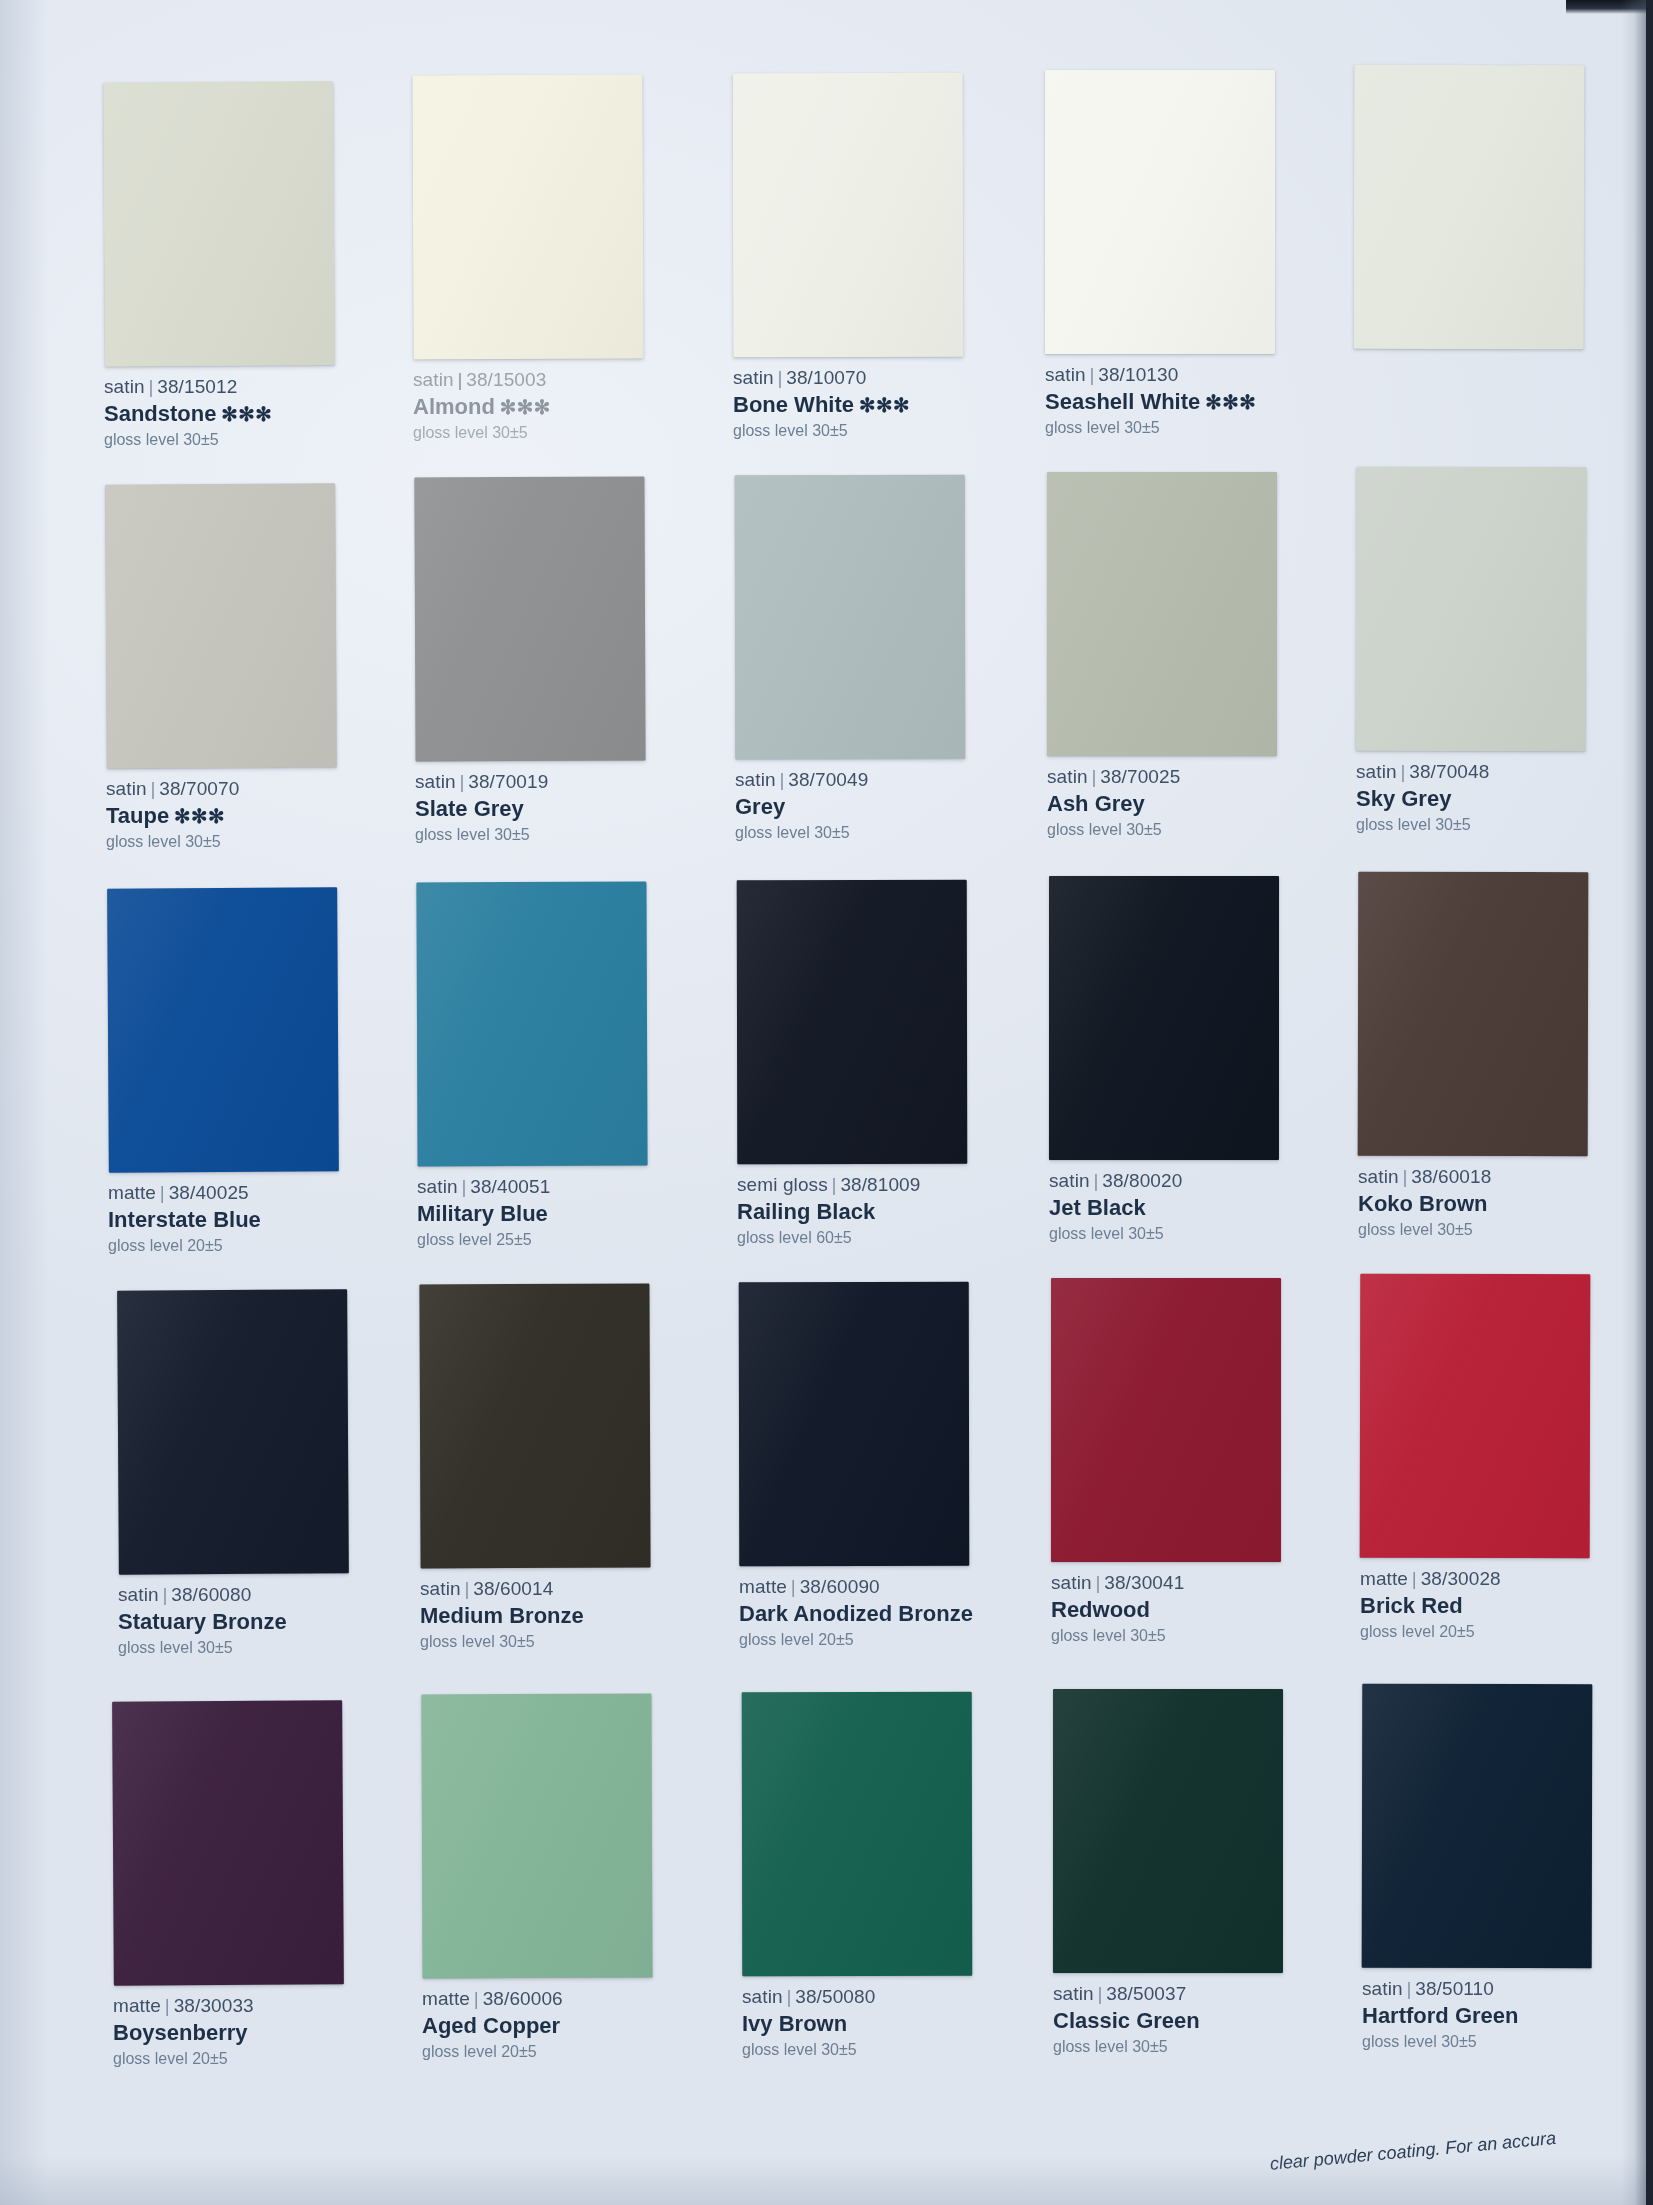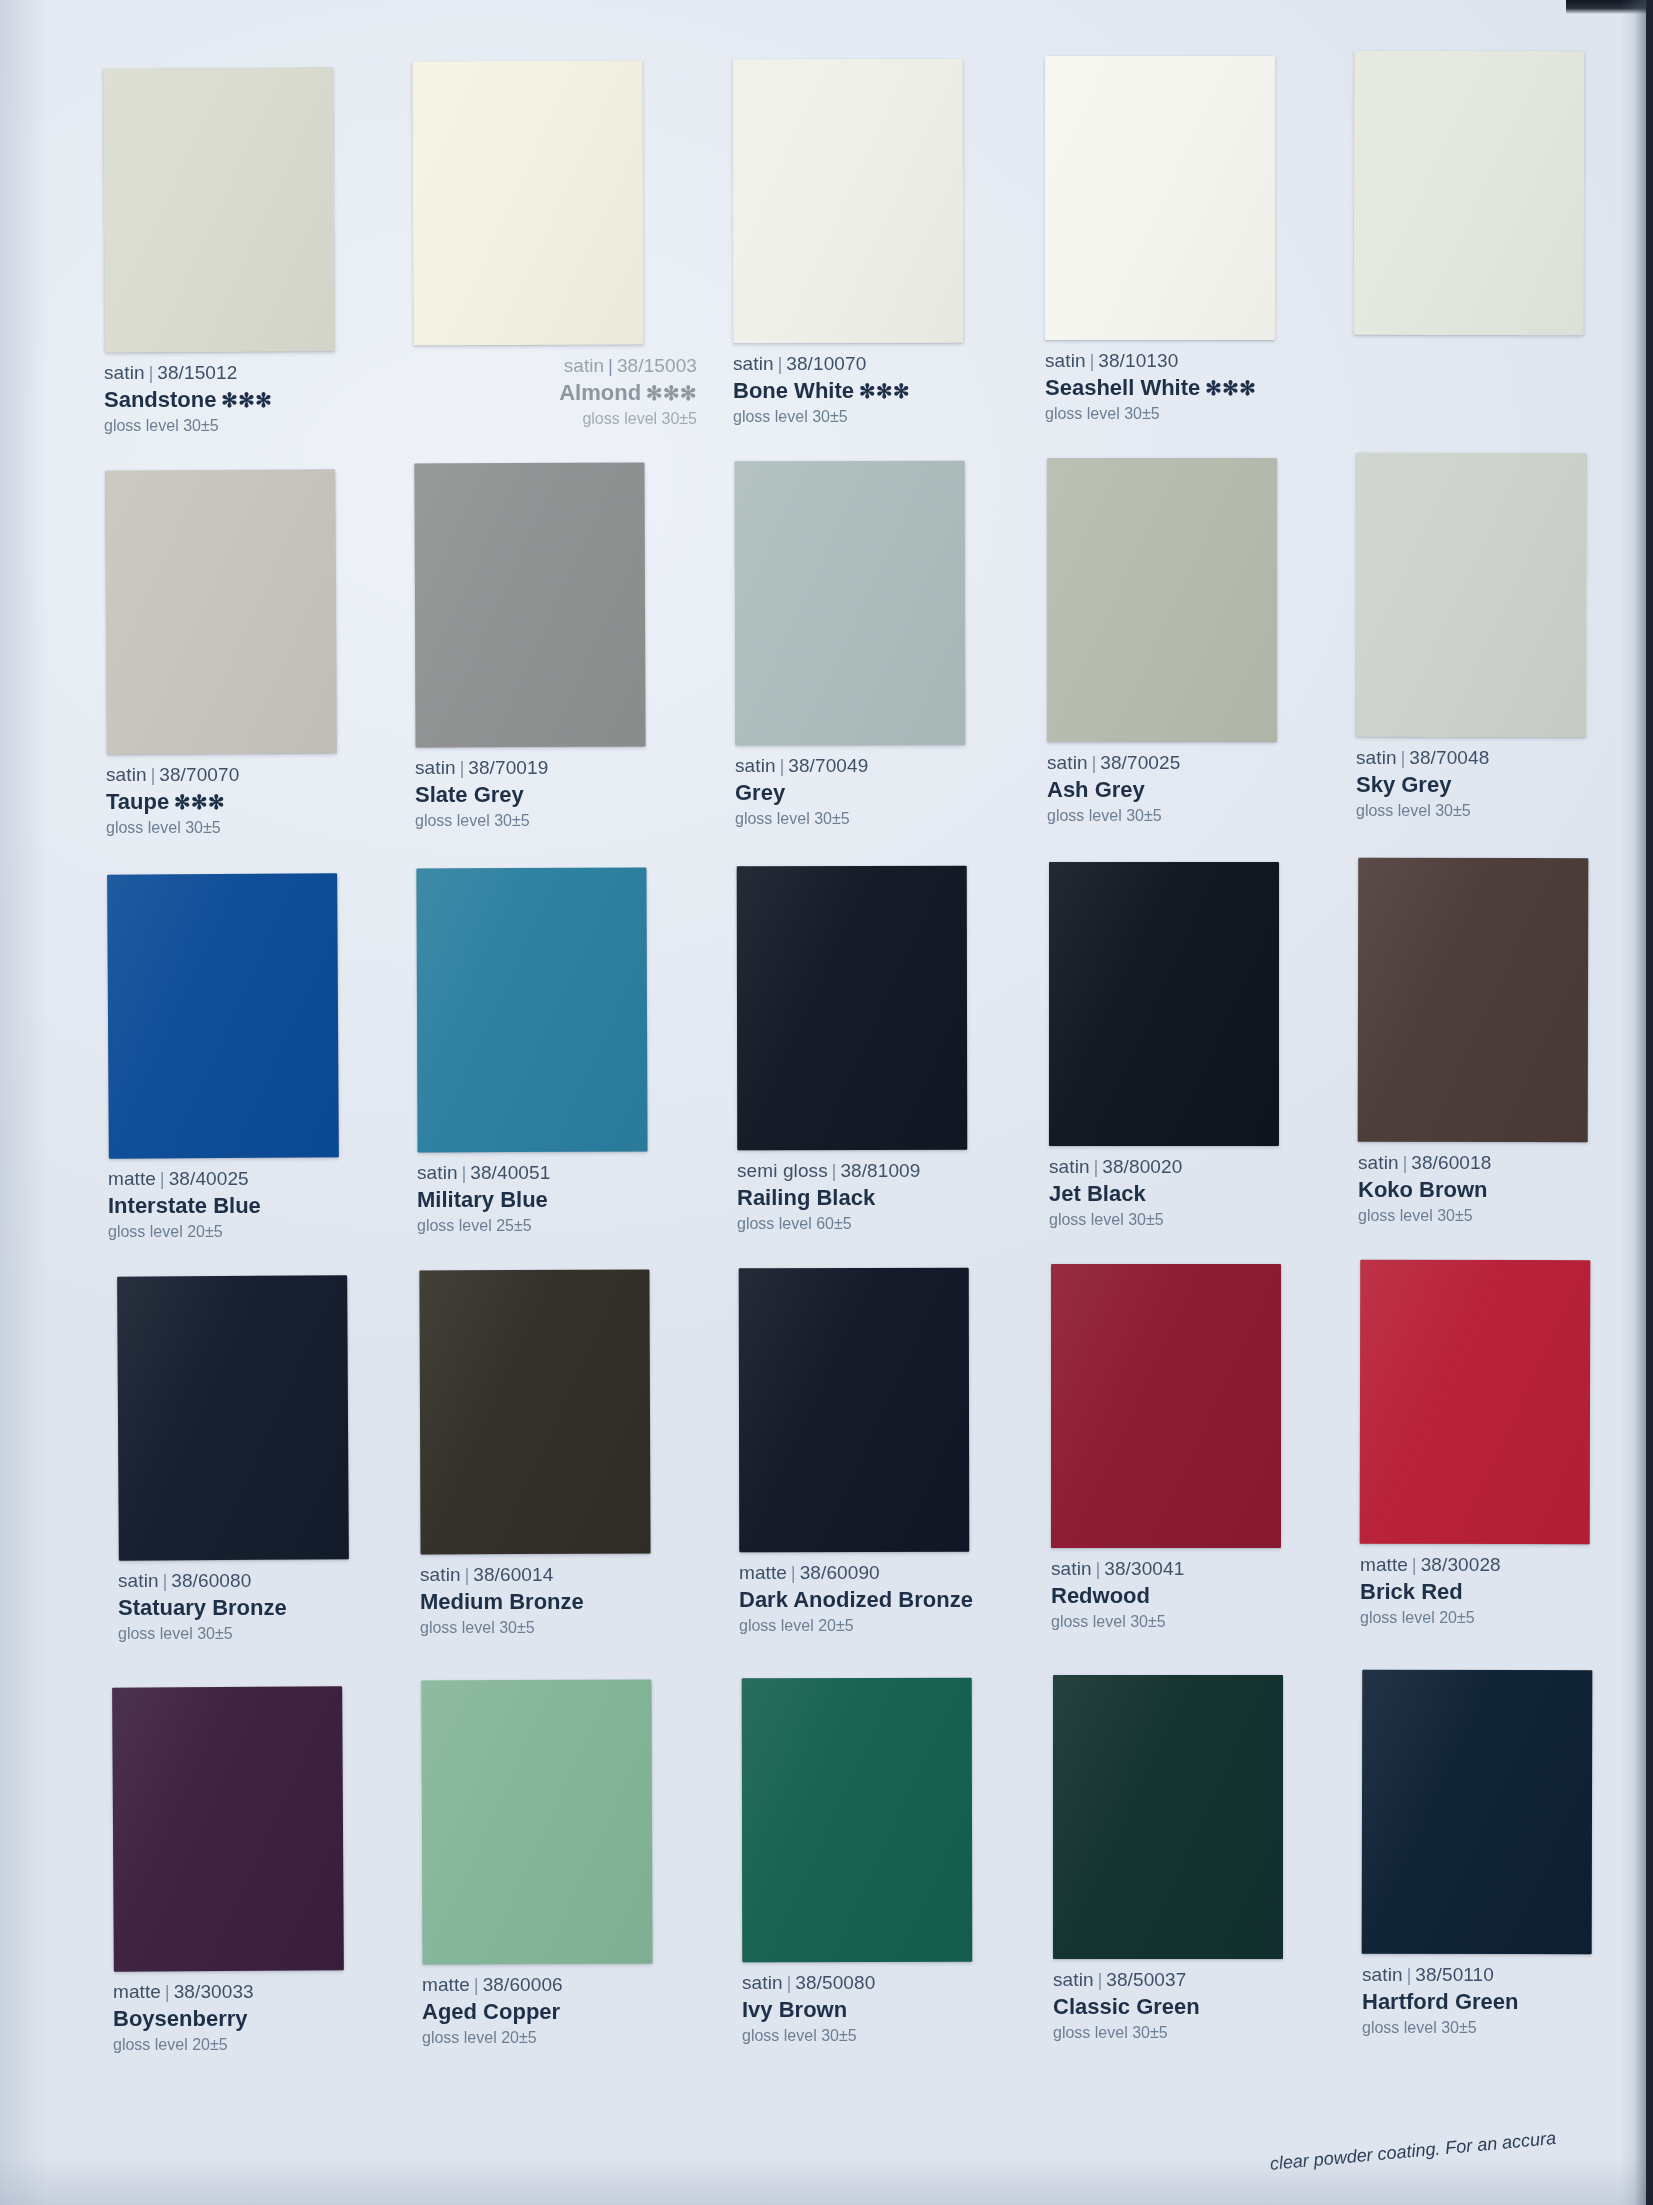--- a/index.html
+++ b/index.html
@@ -72,21 +72,21 @@
     top: 0;
     width: 49px;
     height: 2205px;
     background: linear-gradient(to left, rgba(180,192,210,0) 0%, rgba(168,180,200,0.40) 100%);
   }
 
   
   #grid {
     position: absolute;
     left: 0;
-    top: 2px;
+    top: 16px;
     width: 1654px;
     height: 1941px;
   }
   .cell {
     position: absolute;
     width: 284px;
   }
   .chip {
     width: 230px;
     height: 284px;
@@ -168,21 +168,21 @@
   <div id="left-shadow"></div>
   <div id="grid">
       <div class="cell" style="left: 104px; top: 66px;">
         <div class="chip" style="background: rgb(217, 220, 207); transform: rotate(-0.35deg);"></div>
         <div class="caption">
           <div class="line-code"><span>satin</span><span class="sep">|</span><span>38/15012</span></div>
           <div class="line-name"><span>Sandstone</span><span class="stars">✻✻✻</span></div>
           <div class="line-gloss">gloss level 30±5</div>
         </div>
       </div>
-      <div class="cell muted" style="left: 413px; top: 59px; text-align: right;">
+      <div class="cell muted" style="left: 413px; top: 59px;">
         <div class="chip" style="background: rgb(243, 242, 226); transform: rotate(-0.23deg);"></div>
         <div class="caption">
           <div class="line-code"><span>satin</span><span class="sep">|</span><span>38/15003</span></div>
           <div class="line-name"><span>Almond</span><span class="stars">✻✻✻</span></div>
           <div class="line-gloss">gloss level 30±5</div>
         </div>
       </div>
       <div class="cell" style="left: 733px; top: 57px;">
         <div class="chip" style="background: rgb(239, 240, 232); transform: rotate(-0.11deg);"></div>
         <div class="caption">

